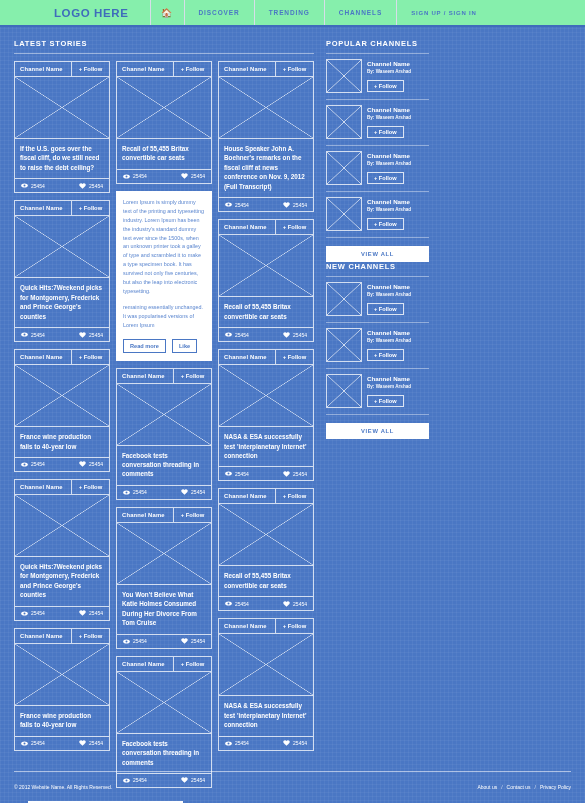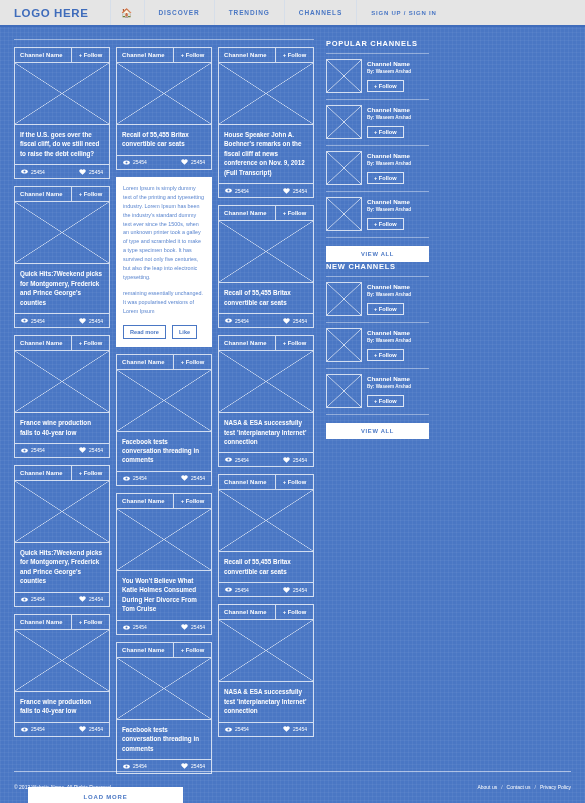--- a/index.html
+++ b/index.html
@@ -18,25 +18,26 @@
       linear-gradient(rgba(255,255,255,0.045) 1px, transparent 1px),
       linear-gradient(90deg, rgba(255,255,255,0.045) 1px, transparent 1px);
     background-size: 4px 4px;
     pointer-events: none;
     z-index: 0;
   }
   .page { position: relative; z-index: 1; width: 585px; height: 803px; }
 
   
   .topnav {
-    background: #e5e5e5;
+    background: #86efac;
     height: 27px;
     display: flex;
     align-items: stretch;
     border-bottom: 2px solid #3f6cbb;
+    padding-left: 40px;
   }
   .logo {
     padding: 0 22px 0 14px;
     display: flex; align-items: center;
     color: #3f6cbb;
     font-size: 11.5px; font-weight: bold; letter-spacing: .6px;
   }
   .nav-sep { width: 1px; background: #d6dee9; }
   .nav-item {
     display: flex; align-items: center; justify-content: center;
@@ -239,20 +240,21 @@
     <div class="nav-sep"></div>
     <div class="nav-item">CHANNELS</div>
     <div class="nav-sep"></div>
     <div class="nav-auth">SIGN UP / SIGN IN</div>
     <div class="nav-spacer"></div>
   </div>
 
   <div class="content">
 
     <div class="main-col">
+      <div class="section-title">LATEST STORIES</div>
       <div class="rule"></div>
       <div class="cards" id="cards-container"><div class="card"><div class="card-head">
               <div class="card-channel">Channel Name</div>
               <div class="card-follow">+ Follow</div>
             </div><div class="thumb"></div><div class="card-title">If the U.S. goes over the fiscal cliff, do we still need to raise the debt ceiling?</div><div class="card-stats">
               <span class="stat">
                 <span class="icon-eye">
                   <svg width="7" height="5" viewBox="0 0 14 9">
                     <ellipse cx="7" cy="4.5" rx="6.6" ry="4.2" fill="#fff"></ellipse>
                     <circle cx="7" cy="4.5" r="2" fill="#4a77c4"></circle>

